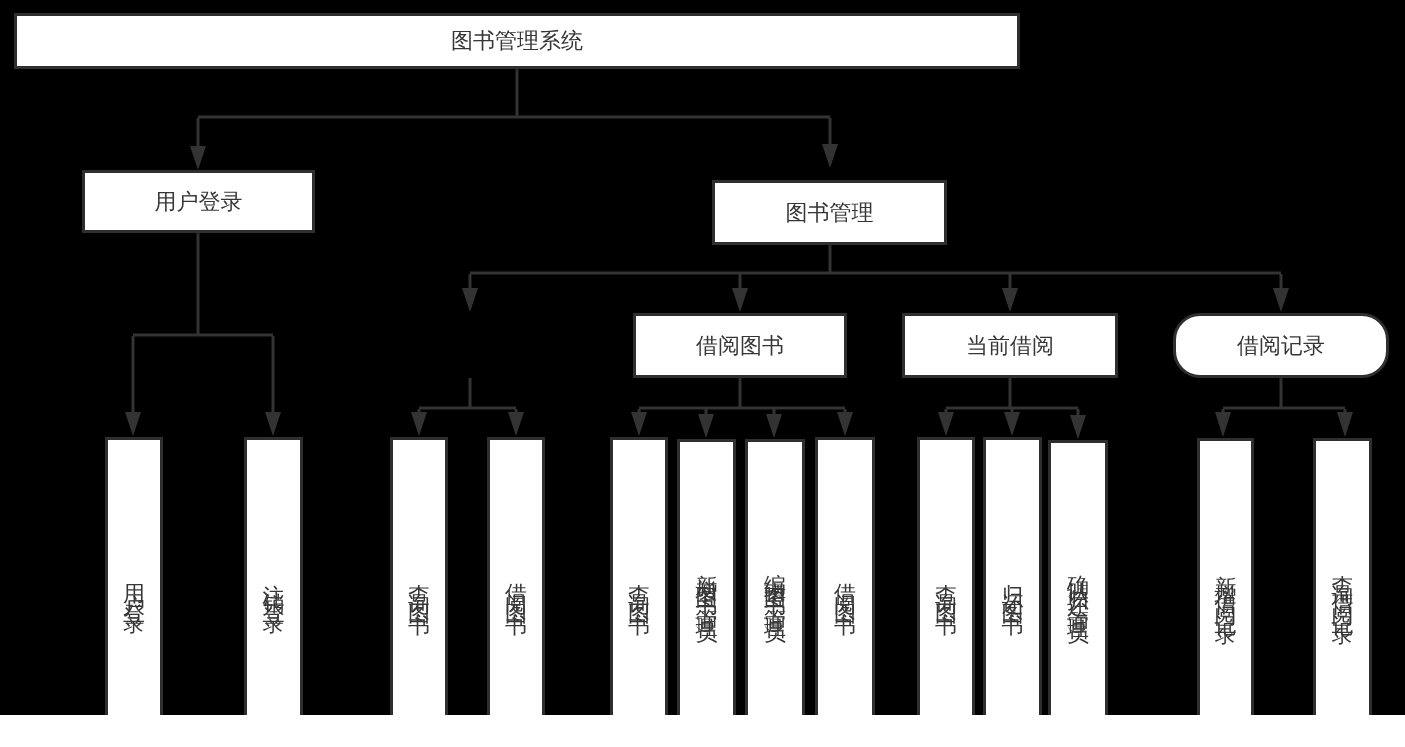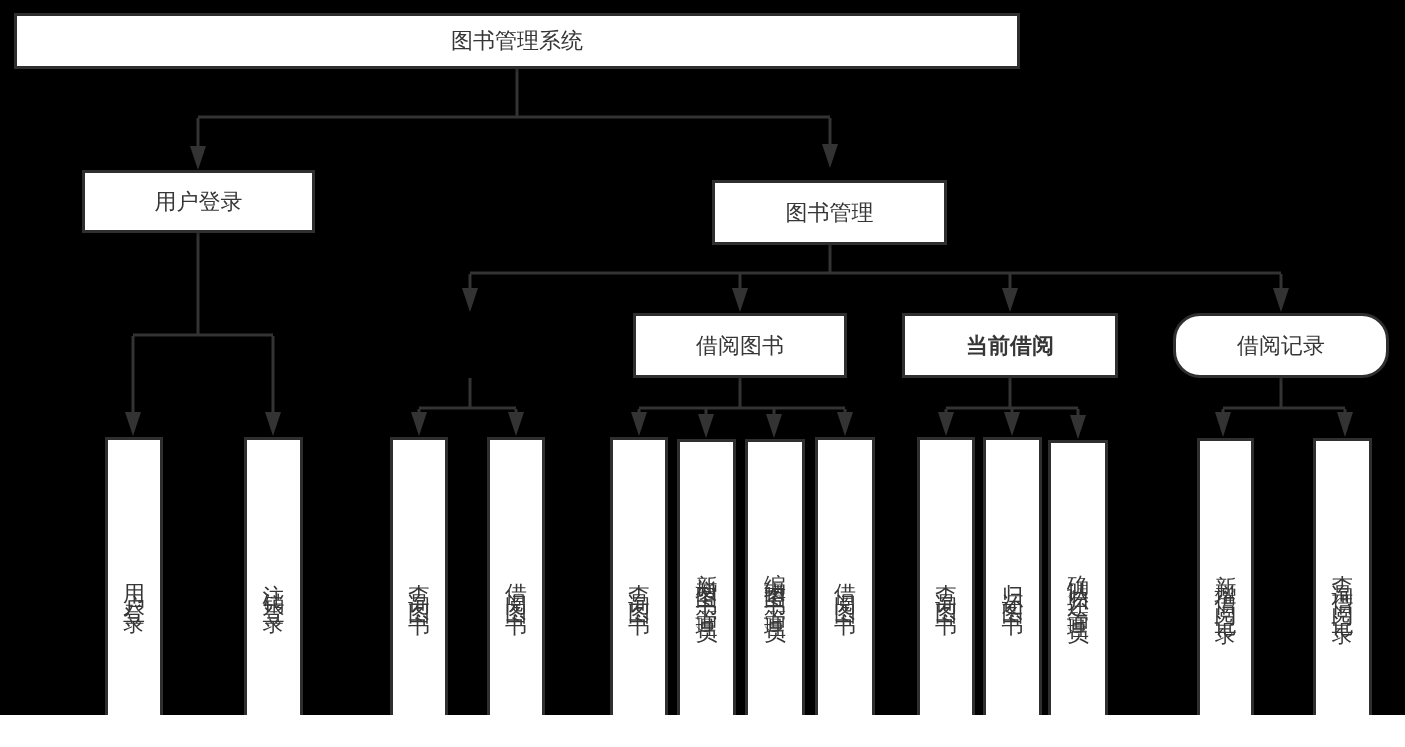--- a/index.html
+++ b/index.html
@@ -50,21 +50,21 @@
   .node .vtext.tight {
     letter-spacing: 7px;
   }
 
   
   .n-root           { left: 14px;   top: 13px;  width: 1006px; height: 56px; }
   .n-user-login     { left: 82px;   top: 170px; width: 233px;  height: 63px; }
   .n-book-mgmt      { left: 712px;  top: 180px; width: 235px;  height: 65px; text-align: center; }
   .n-new-book       { left: 363px;  top: 313px; width: 215px;  height: 65px; }
   .n-book-borrow    { left: 633px;  top: 313px; width: 214px;  height: 65px; }
-  .n-current-borrow { left: 902px;  top: 313px; width: 216px;  height: 65px; font-weight: bold; }
+  .n-current-borrow { left: 902px;  top: 313px; width: 216px;  height: 65px; }
   .n-borrow-records { left: 1173px; top: 313px; width: 216px;  height: 65px; border-radius: 27px; }
 
   
   .l-user-login     { left: 105px;  top: 437px; width: 58px; height: 298px; }
   .l-logout         { left: 244px;  top: 437px; width: 59px; height: 298px; }
   .l-query1         { left: 390px;  top: 437px; width: 58px; height: 297px; }
   .l-borrow1        { left: 487px;  top: 437px; width: 58px; height: 297px; }
   .l-query2         { left: 610px;  top: 437px; width: 58px; height: 297px; }
   .l-add-book       { left: 677px;  top: 439px; width: 59px; height: 296px; }
   .l-edit-book      { left: 745px;  top: 439px; width: 60px; height: 296px; }

